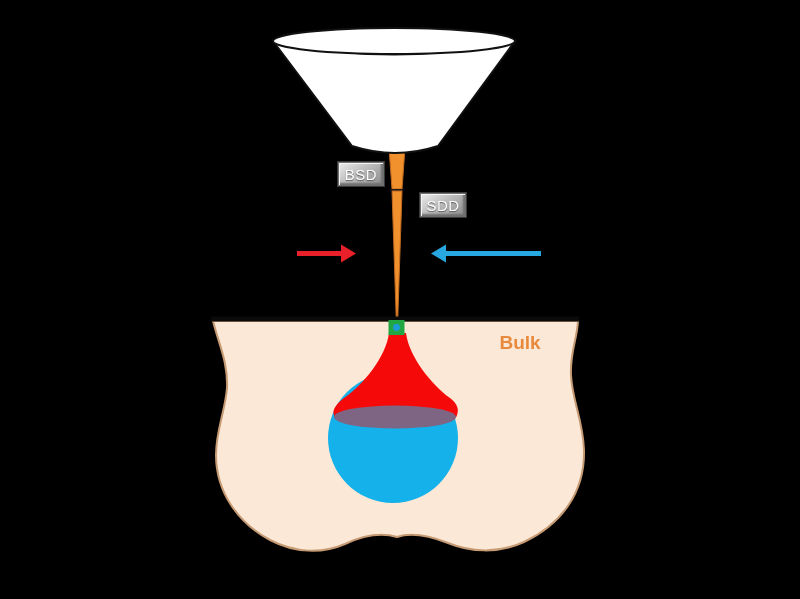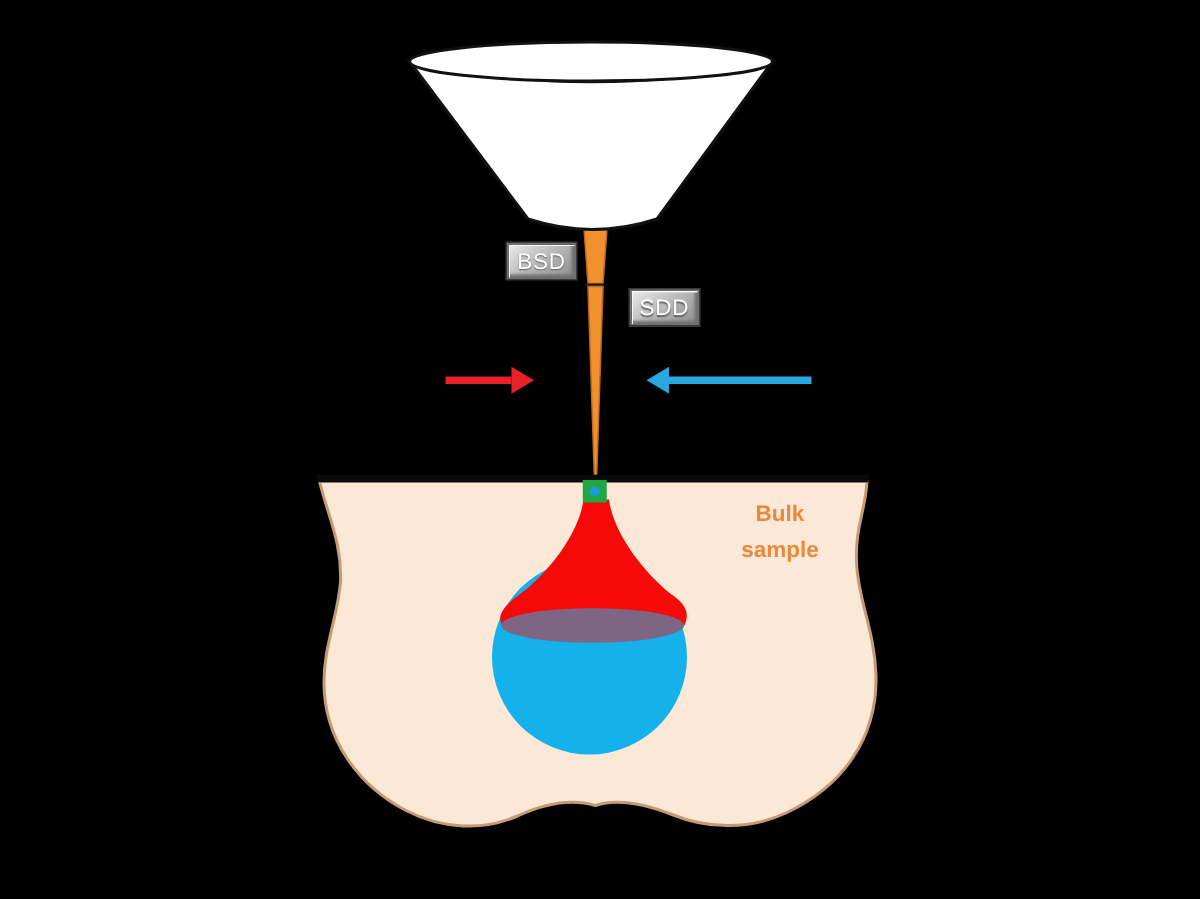--- a/index.html
+++ b/index.html
@@ -14,21 +14,21 @@
     background:linear-gradient(145deg,#ececec 0%,#bdbdbd 45%,#8b8b8b 100%);
     border:1px solid #6f6f6f;
     box-shadow:inset 1px 1px 0 #f5f5f5, inset -2px -2px 2px #707070, 0 0 0 1px #3a3a3a;
     color:#fff;font-weight:normal;font-size:15px;letter-spacing:0.5px;
     text-shadow:0 1px 1px #5a5a5a;
   }
   #bsd-label{left:338px;top:162px;}
   #sdd-label{left:420px;top:162px;margin-top:31px;}
   #bulk-sample-label{
     position:absolute;left:455px;top:331px;width:130px;
-    text-align:center;font-weight:bold;font-size:15px;line-height:24px;
+    text-align:center;font-weight:bold;font-size:19px;line-height:24px;
   }
   .stroke-dark{stroke:#111;stroke-width:2;}
   .beam-stroke{stroke:#c2691f;stroke-width:1;}
   .blob-stroke{stroke:#c69a72;stroke-width:2;}
 </style>
 </head>
 <body>
 
 <div id="scene">
 
@@ -81,16 +81,15 @@
       <rect x="388.5" y="320" width="16" height="15" fill="#21a644"></rect>
       <circle cx="396.5" cy="327.5" r="3.4" fill="#1b9cd9"></circle>
     </g>
   </svg>
 
   <div id="bsd-label" class="detector-label">BSD</div>
   <div id="sdd-label" class="detector-label">SDD</div>
 
   <div id="bulk-sample-label" style="color: rgb(231, 138, 61);">
     <div>Bulk</div>
-    <div>sample</div>
   </div>
 
 </div>
 
 </body></html>

